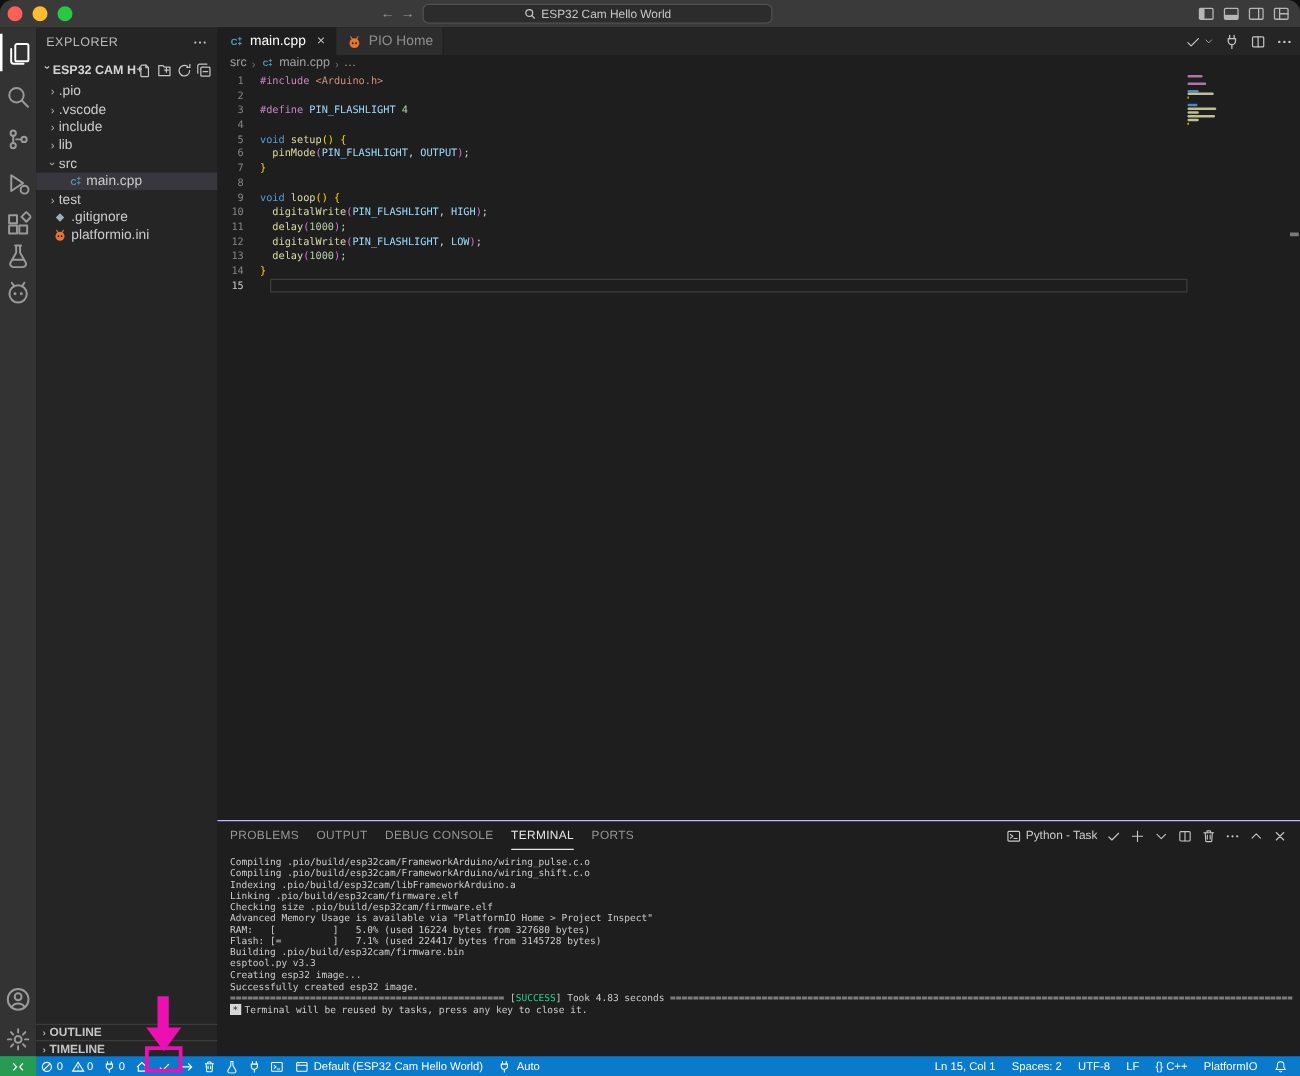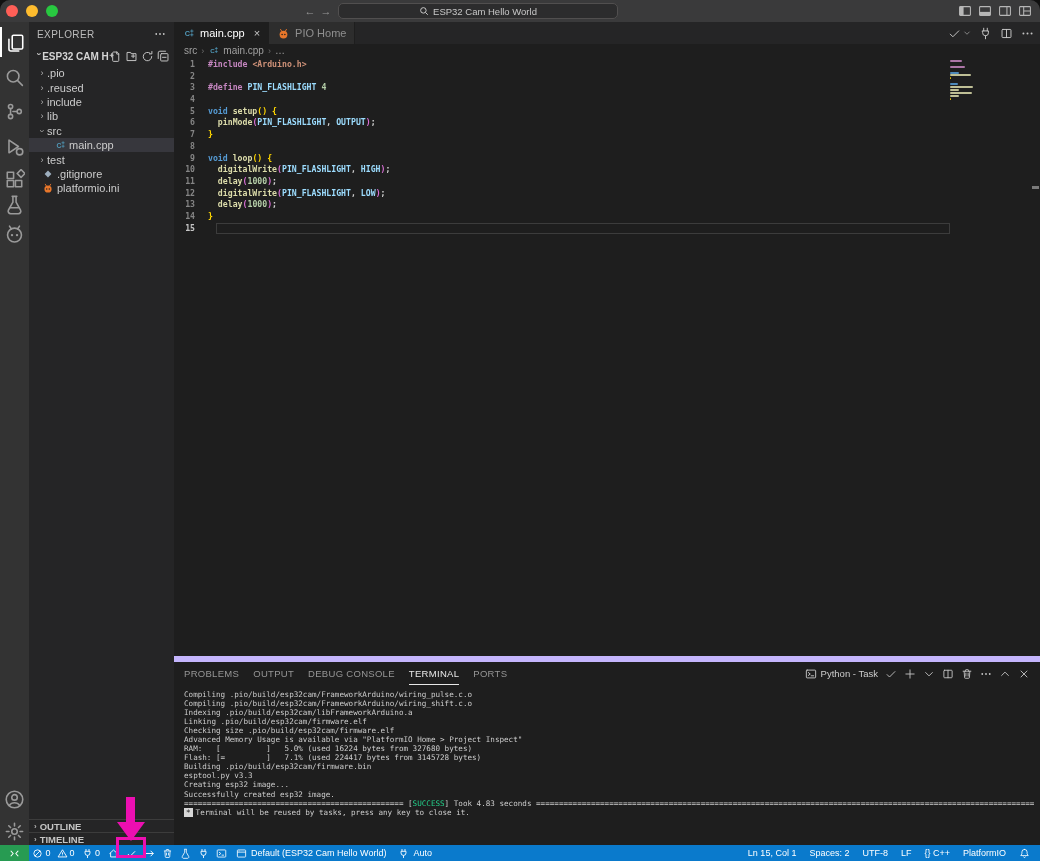--- a/index.html
+++ b/index.html
@@ -48,32 +48,32 @@
   .tab .ficon{width:13px;height:13px;}
   .tab .close{font-size:11px;color:#c5c5c5;margin-left:4px;}
   #ed-actions{position:absolute;right:6px;top:0;height:22px;display:flex;align-items:center;gap:8px;color:#c5c5c5;}
   #ed-actions .i{width:13px;height:13px;}
   #ed-actions .mini{width:8px;height:8px;margin-left:-6px;}
   #breadcrumbs{position:absolute;left:0;top:22px;width:866px;height:13px;display:flex;align-items:center;gap:4px;
                padding-left:10px;font-size:10px;color:#a0a0a0;background:#1e1e1e;}
   #breadcrumbs .ficon{width:11px;height:11px;}
   #breadcrumbs .sep{color:#6e6e6e;font-size:9px;}
   #code{position:absolute;left:0;top:35px;width:866px;height:599px;font-family:"DejaVu Sans Mono",monospace;font-size:8.2px;}
-  #lines{position:absolute;left:0;top:2px;font-weight:bold;}
+  #lines{position:absolute;left:0;top:2px;}
   .cl{height:11.7px;line-height:11.7px;white-space:pre;}
   .ln{display:inline-block;width:34px;text-align:right;padding-right:13px;color:#858585;}
   .cl.cur .ln{color:#c6c6c6;}
   .c-pp{color:#C586C0}.c-str{color:#CE9178}.c-kw{color:#569CD6}.c-fn{color:#DCDCAA}
   .c-var{color:#9CDCFE}.c-num{color:#B5CEA8}.c-b1{color:#FFD700}.c-b2{color:#DA70D6}.c-d{color:#D4D4D4}
   #curline{position:absolute;left:42px;top:165.8px;width:734px;height:11.7px;border:1px solid #3c3c3c;}
   #minimap{position:absolute;left:776px;top:3px;width:34px;}
   .mbar{height:2px;margin-bottom:.9px;border-radius:1px;opacity:.85;}
   #ovr-dash{position:absolute;right:1px;top:129px;width:7px;height:2.5px;background:#7a7a7a;}
   
-  #panel{position:absolute;left:0;top:634px;width:866px;height:189px;background:#1e1e1e;border-top:6px solid #c4b5fd;}
+  #panel{position:absolute;left:0;top:634px;width:866px;height:189px;background:#1e1e1e;border-top:1px solid #c4b5fd;}
   #panel-head{position:absolute;left:0;top:0;width:866px;height:23px;display:flex;align-items:center;padding-left:10px;gap:14px;}
   .ptab{font-size:9.5px;letter-spacing:.3px;color:#969696;height:23px;display:flex;align-items:center;}
   .ptab.active{color:#e7e7e7;box-shadow:inset 0 -1px 0 #e7e7e7;}
   #panel-actions{margin-left:auto;display:flex;align-items:center;gap:7px;padding-right:10px;color:#c5c5c5;}
   #panel-actions .i{width:12px;height:12px;}
   #task-label{font-size:9.5px;color:#cccccc;display:flex;align-items:center;gap:4px;}
   #term{position:absolute;left:10px;top:28px;width:850px;height:158px;overflow:hidden;
         font-family:"DejaVu Sans Mono",monospace;font-size:7.6px;}
   .tline{height:9.06px;line-height:9.06px;white-space:pre;overflow:hidden;}
   .t-d{color:#cccccc}.t-ok{color:#23d18b}
@@ -265,21 +265,21 @@
           </span>
         </span>
     </div>
     <div id="tree">
         <div class="trow" style="padding-left: 8px;">
           <span class="chev">›</span>
           <span>.pio</span>
         </div>
         <div class="trow" style="padding-left: 8px;">
           <span class="chev">›</span>
-          <span>.reused</span>
+          <span>.vscode</span>
         </div>
         <div class="trow" style="padding-left: 8px;">
           <span class="chev">›</span>
           <span>include</span>
         </div>
         <div class="trow" style="padding-left: 8px;">
           <span class="chev">›</span>
           <span>lib</span>
         </div>
         <div class="trow" style="padding-left: 8px;">

